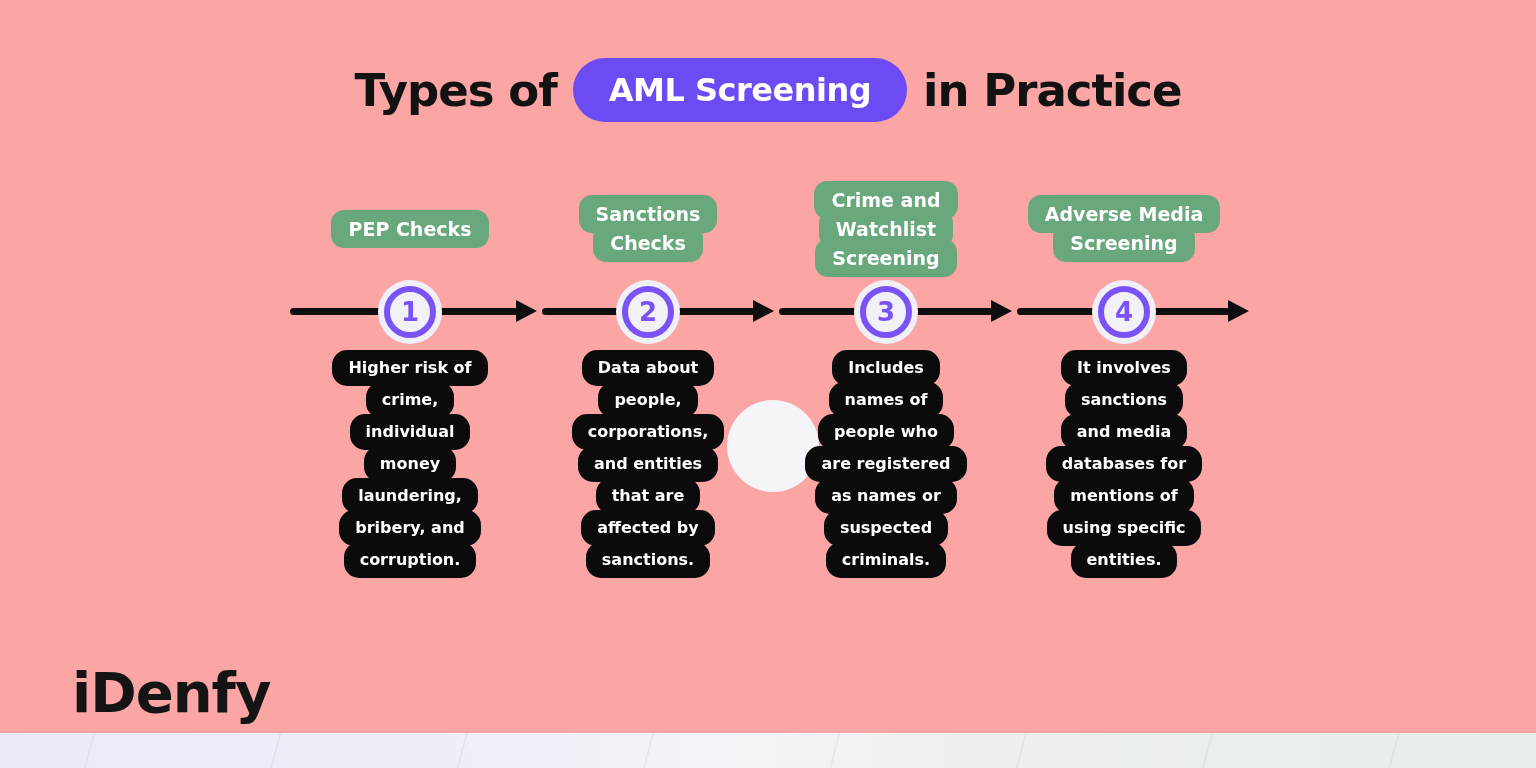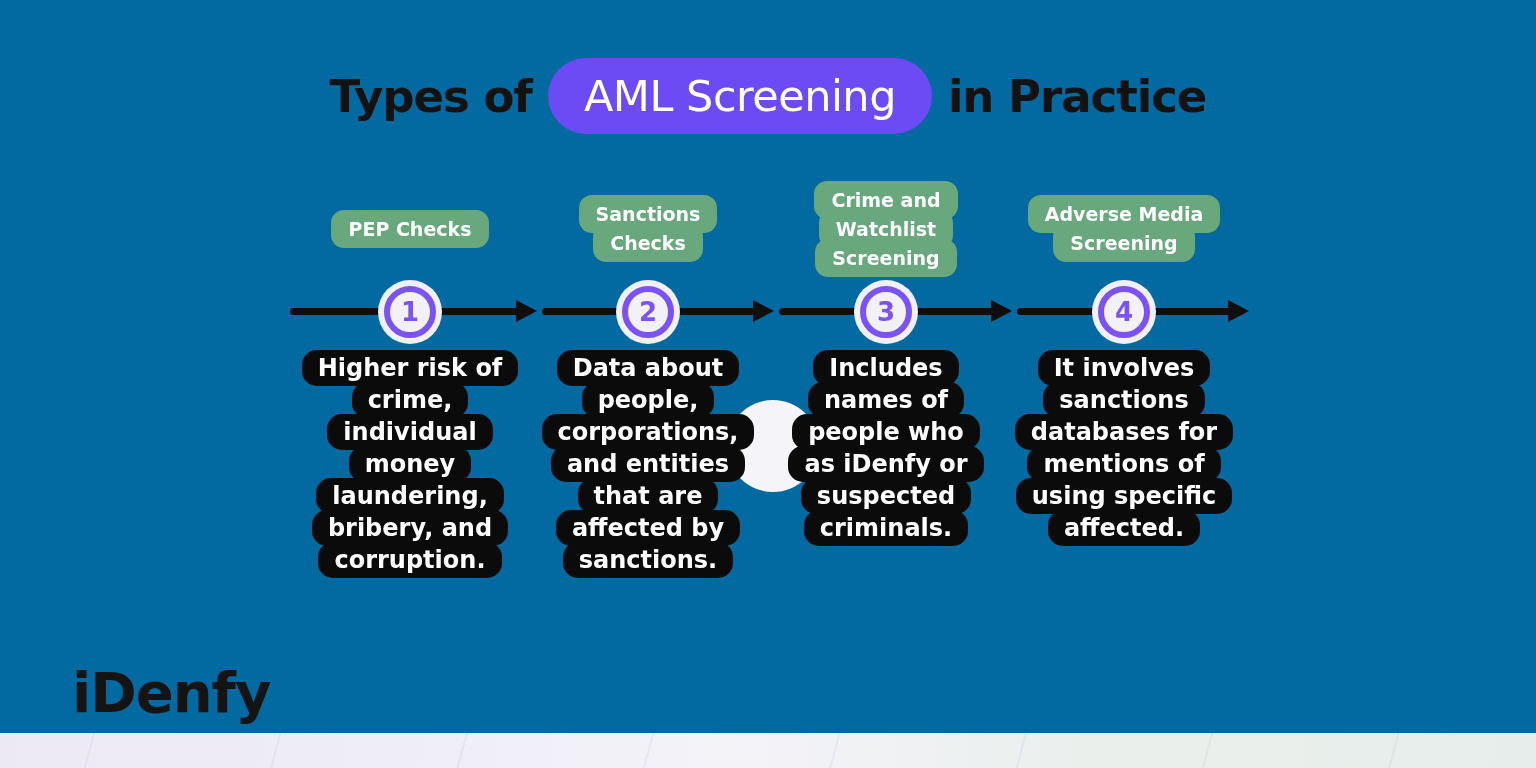--- a/index.html
+++ b/index.html
@@ -1,35 +1,35 @@
 <!DOCTYPE html>
 <html><head>
 <meta charset="utf-8">
 <style>
   * { margin:0; padding:0; box-sizing:border-box; }
   html,body { background:#ffffff; }
   .canvas {
     position:relative;
     width:1536px; height:768px;
-    background:#0369a1;
+    background:#fca5a5;
     overflow:hidden;
     font-family:"DejaVu Sans", sans-serif;
   }
 
   
   .title-row {
     position:absolute; top:58px; left:0; width:100%;
     display:flex; align-items:center; justify-content:center; gap:16px;
   }
   .title-part {
     font-size:45px; font-weight:800; color:#121212; letter-spacing:-1px;
   }
   .title-pill {
     background:#6C4BF4; color:#ffffff;
-    font-size:43px; font-weight:400; letter-spacing:-0.5px;
+    font-size:32px; font-weight:700; letter-spacing:-0.5px;
     padding:13px 36px; border-radius:42px;
   }
 
   
   .watermark-circle {
     position:absolute; left:727px; top:400px;
     width:92px; height:92px; border-radius:50%;
     background:#f5f4f8;
   }
 
@@ -72,21 +72,21 @@
     padding:7px 17px; border-radius:13px; text-align:center;
   }
   .g-line + .g-line { margin-top:-9px; }
 
   .desc-wrap {
     position:absolute; top:173px; left:0; right:0;
     display:flex; flex-direction:column; align-items:center;
   }
   .d-line {
     background:#0b0b0b; color:#ffffff; white-space:nowrap;
-    font-size:24px; font-weight:800; line-height:26px;
+    font-size:16px; font-weight:800; line-height:26px;
     padding:5px 16px; border-radius:15px; text-align:center;
   }
   .d-line + .d-line { margin-top:-4px; }
 
   
   .brand-logo {
     position:absolute; left:72px; top:660px;
     font-size:56px; font-weight:800; color:#141414; letter-spacing:-1px;
   }
 
@@ -176,37 +176,39 @@
   <div class="col col-3">
     <div class="label-wrap">
         <span class="g-line">Crime and</span>
         <span class="g-line">Watchlist</span>
         <span class="g-line">Screening</span>
       </div>
     <div class="desc-wrap">
         <span class="d-line">Includes</span>
         <span class="d-line">names of</span>
         <span class="d-line">people who</span>
-        <span class="d-line">as iDenfy or</span>
+        <span class="d-line">are registered</span>
+        <span class="d-line">as names or</span>
         <span class="d-line">suspected</span>
         <span class="d-line">criminals.</span>
       </div>
   </div>
   <div class="col col-4">
     <div class="label-wrap">
         <span class="g-line">Adverse Media</span>
         <span class="g-line">Screening</span>
       </div>
     <div class="desc-wrap">
         <span class="d-line">It involves</span>
         <span class="d-line">sanctions</span>
+        <span class="d-line">and media</span>
         <span class="d-line">databases for</span>
         <span class="d-line">mentions of</span>
         <span class="d-line">using specific</span>
-        <span class="d-line">affected.</span>
+        <span class="d-line">entities.</span>
       </div>
   </div>
 
   <div class="brand-logo">iDenfy</div>
 
   <div class="footer-strip"></div>
 
 </div>
 
 </body></html>

